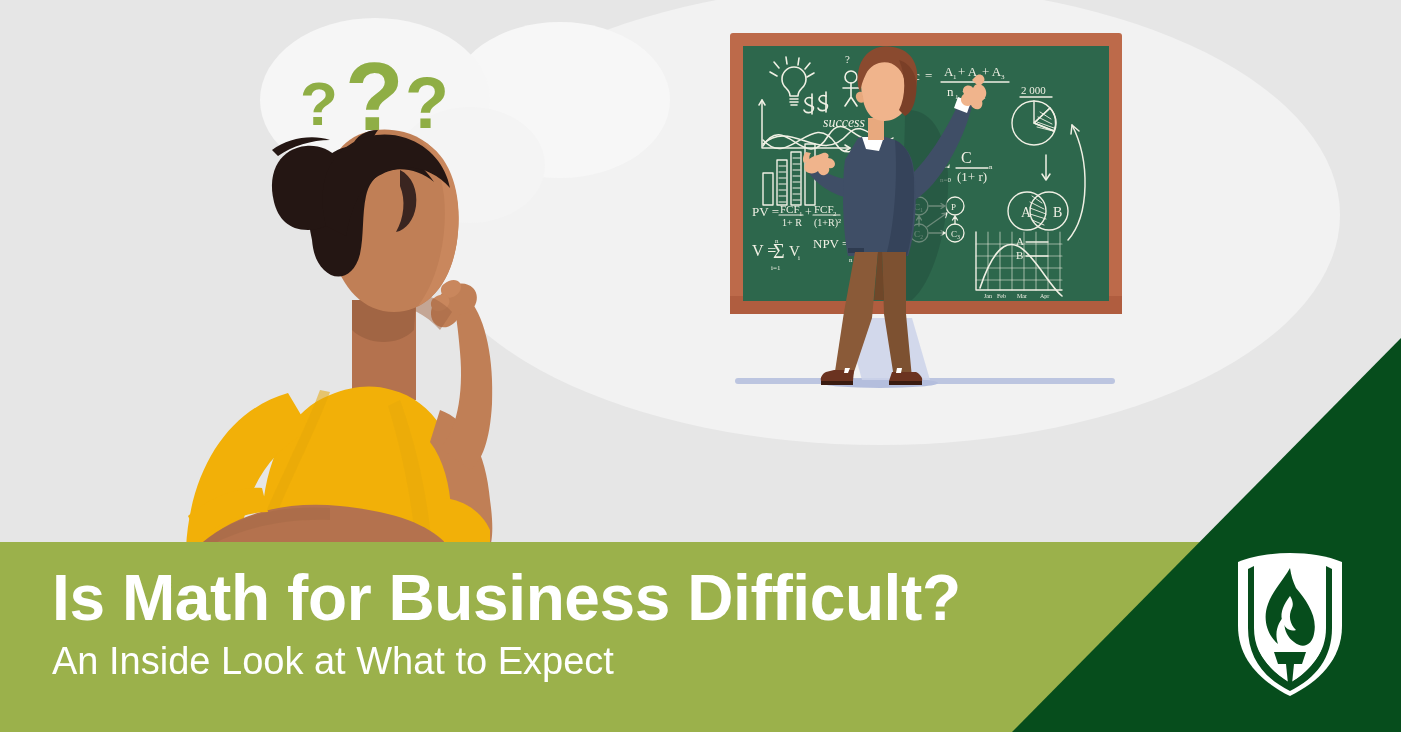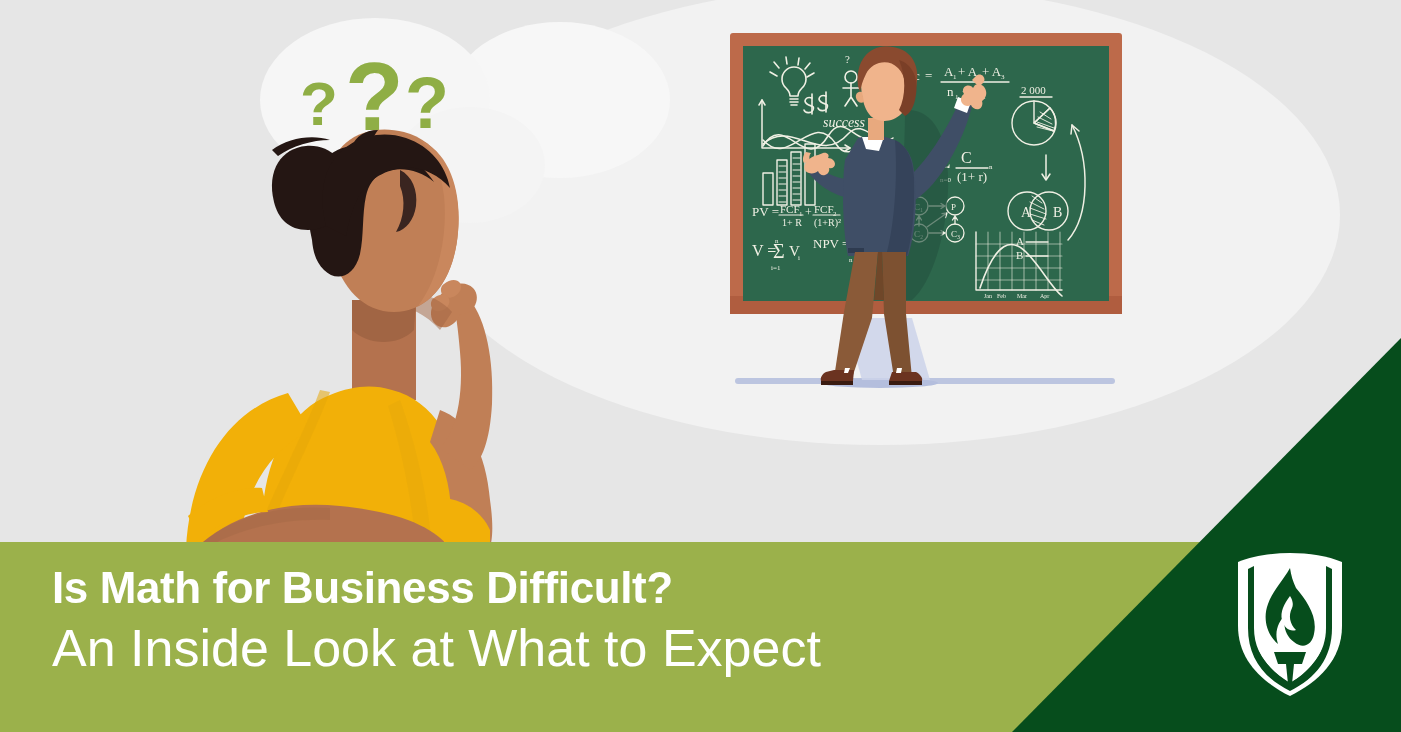--- a/index.html
+++ b/index.html
@@ -18,26 +18,26 @@
   #bannerGreen{
     position:absolute;left:0;top:0;width:1401px;height:190px;
     background:#9bb14b;
   }
   #titleWrap{
     position:absolute;left:52px;top:24px;width:1000px;
     line-height:1.0;
   }
   #titleLine1{
     font-family:"Liberation Sans",sans-serif;
-    font-weight:bold;font-size:44px;letter-spacing:-0.4px;
+    font-weight:bold;font-size:64px;letter-spacing:-0.4px;
     color:#ffffff;margin:0 0 12px 0;white-space:nowrap;
   }
   #titleLine2{
     font-family:"Liberation Sans",sans-serif;
-    font-weight:normal;font-size:52px;letter-spacing:0px;
+    font-weight:normal;font-size:38px;letter-spacing:0px;
     color:#ffffff;margin:0;white-space:nowrap;
   }
   
   #corner{
     position:absolute;right:0;top:0;width:1401px;height:732px;
     pointer-events:none;
   }
 </style>
 </head>
 <body>

